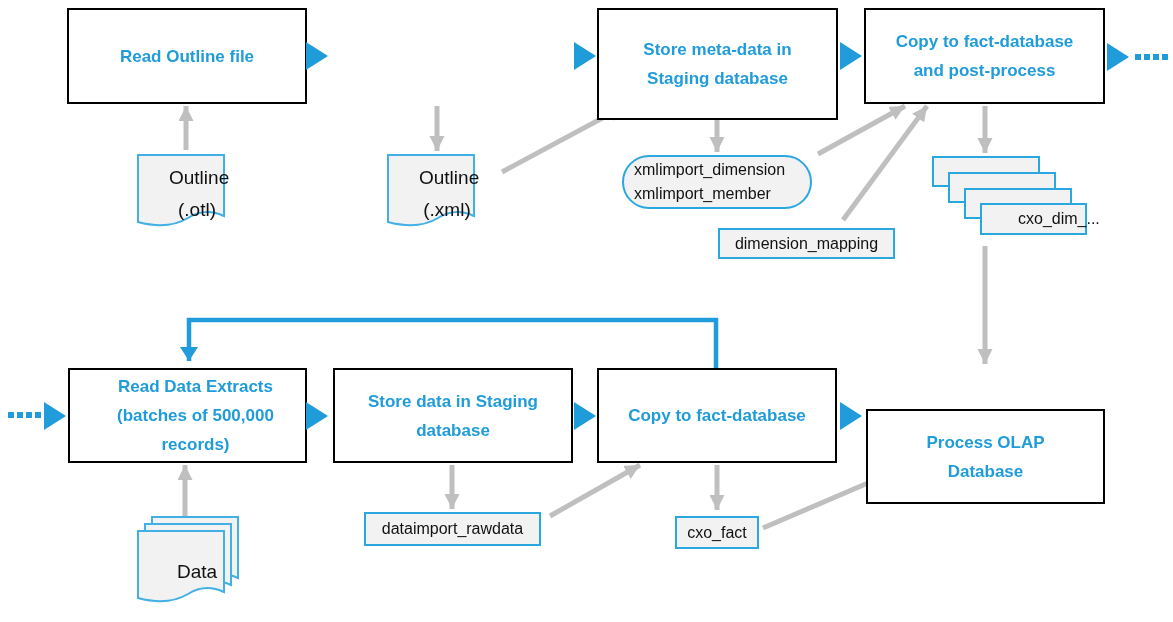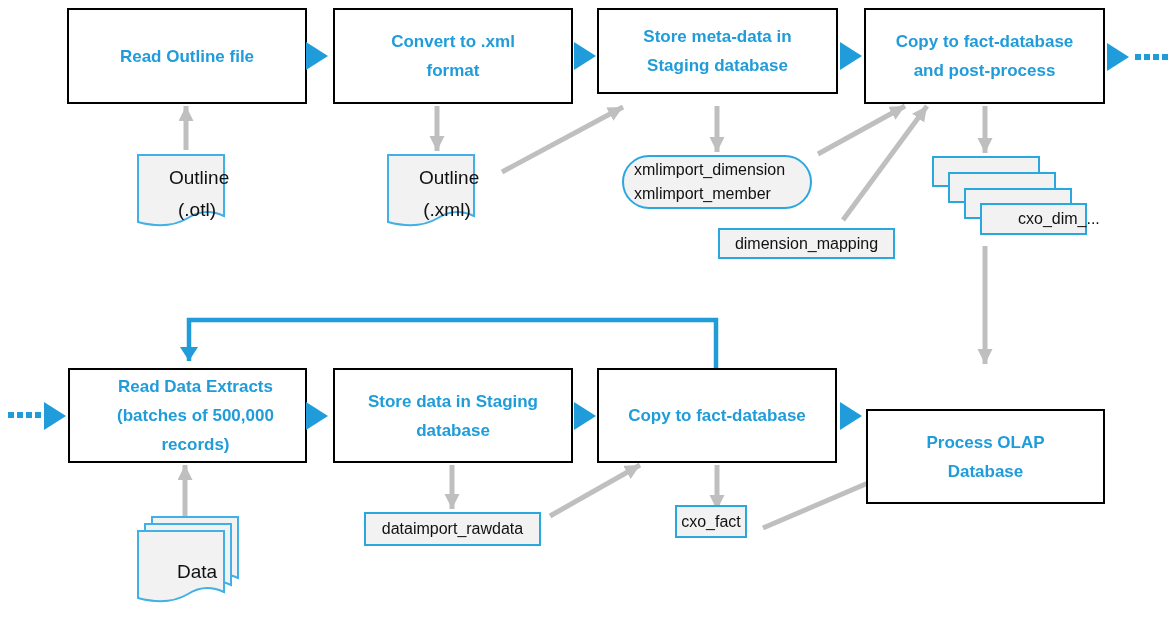--- a/index.html
+++ b/index.html
@@ -75,26 +75,21 @@
     <line x1="763" y1="528" x2="910" y2="465" stroke="#BFBFBF" stroke-width="5" marker-end="url(#mg)"></line>
 
     <polyline points="716,368 716,320 189,320 189,361" fill="none" stroke="#1F9CD9" stroke-width="4.5" marker-end="url(#mb)"></polyline>
   </svg>
 
   <div class="process" style="left:67px;top:8px;width:240px;height:96px;">
     <span class="ln">Read Outline file</span>
     <span class="ln"></span>
     <span class="ln"></span>
   </div>
-  <div class="process" style="left:333px;top:8px;width:240px;height:96px;">
-    <span class="ln">Convert to .xml</span>
-    <span class="ln">format</span>
-    <span class="ln"></span>
-  </div>
-  <div class="process" style="left:597px;top:8px;width:241px;height:86px;">
+  <div class="process" style="left:597px;top:8px;width:241px;height:112px;">
     <span class="ln">Store meta-data in</span>
     <span class="ln">Staging database</span>
     <span class="ln"></span>
   </div>
   <div class="process" style="left:864px;top:8px;width:241px;height:96px;">
     <span class="ln">Copy to fact-database</span>
     <span class="ln">and post-process</span>
     <span class="ln"></span>
   </div>
 
@@ -188,17 +183,17 @@
     </svg>
     <div class="doc-text" style="left:0;top:40px;width:88px;">
       <span class="ln">Data</span>
     </div>
   </div>
 
   <div class="tablebox" style="left:364px;top:512px;width:177px;height:34px;">
     <span class="ln">dataimport_rawdata</span>
   </div>
 
-  <div class="tablebox" style="left:675px;top:505px;width:72px;height:33px;">
+  <div class="tablebox" style="left:675px;top:516px;width:84px;height:33px;">
     <span class="ln">cxo_fact</span>
   </div>
 
 </div>
 
 </body></html>

